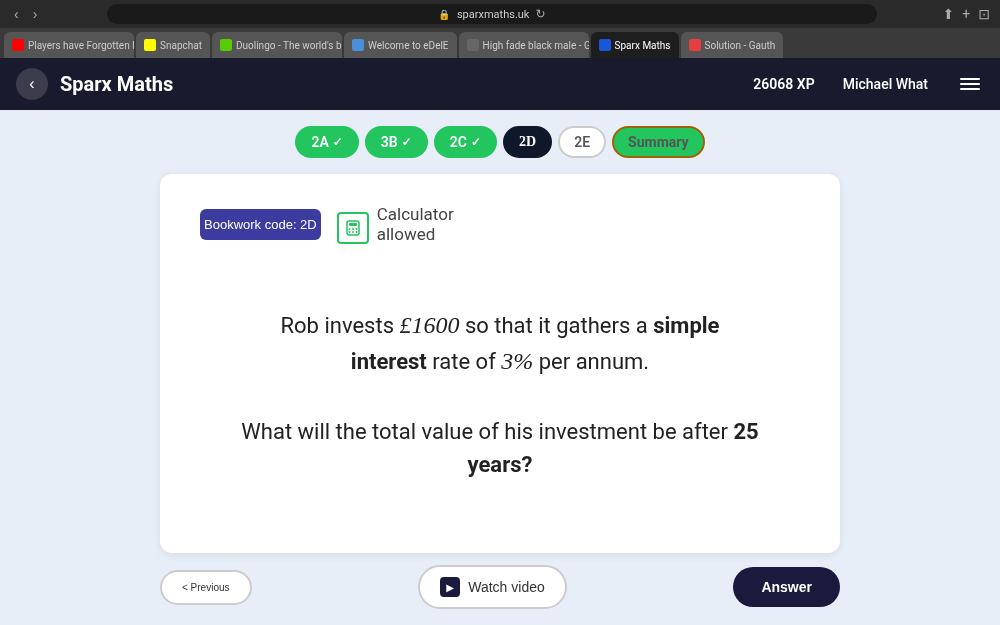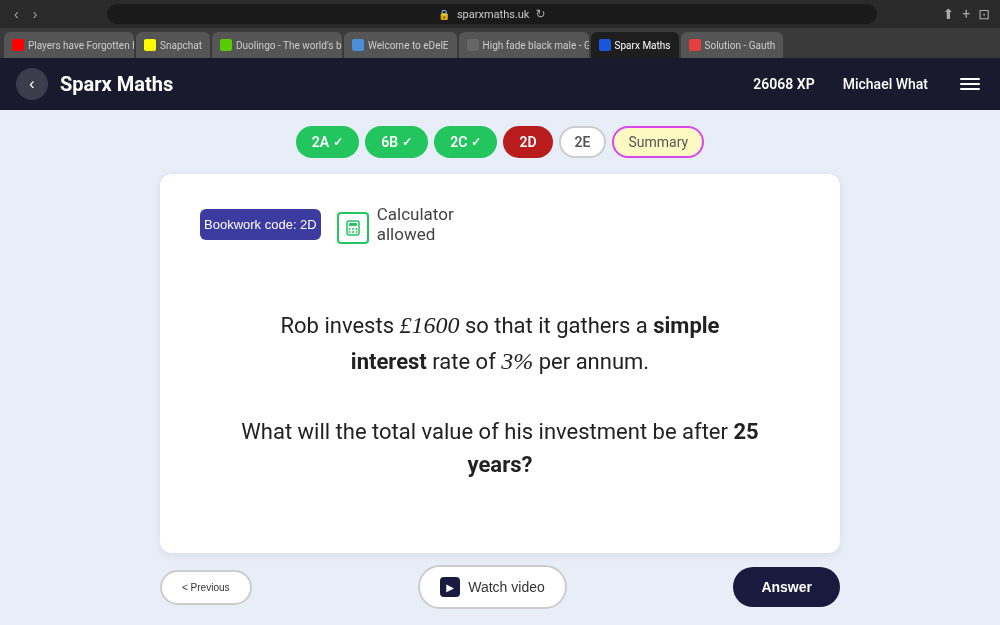--- a/index.html
+++ b/index.html
@@ -181,33 +181,34 @@
       font-weight: 600;
       cursor: pointer;
       border: 2px solid transparent;
       text-align: right;
     }
     .tab-item.completed {
       background: #22c55e;
       color: white;
     }
     .tab-item.active {
-      background: #b91c1c;
-      color: white;
+      background: #0f172a;
+      color: white;
+      font-family: Liberation Serif, serif;
     }
     .tab-item.upcoming {
       background: white;
       color: #555;
       border: 2px solid #ccc;
     }
     .tab-item.summary {
-      background: #fef9c3;
+      background: #22c55e;
       color: #555;
-      border: 2px solid #d946ef;
-      font-weight: 400;
+      border: 2px solid #a16207;
+      font-weight: 700;
     }
     .check-mark { font-size: 12px; }
 
     
     .question-card {
       background: white;
       border-radius: 12px;
       width: 100%;
       max-width: 680px;
       padding: 30px 40px 40px;
@@ -397,21 +398,21 @@
 </div>
 
 <div class="main-content">
 
   <div class="progress-tabs">
     <div class="tab-item completed">
       <span>2A</span>
       <span class="check-mark">✓</span>
     </div>
     <div class="tab-item completed">
-      <span>6B</span>
+      <span>3B</span>
       <span class="check-mark">✓</span>
     </div>
     <div class="tab-item completed">
       <span>2C</span>
       <span class="check-mark">✓</span>
     </div>
     <div class="tab-item active">
       <span>2D</span>
     </div>
     <div class="tab-item upcoming">

